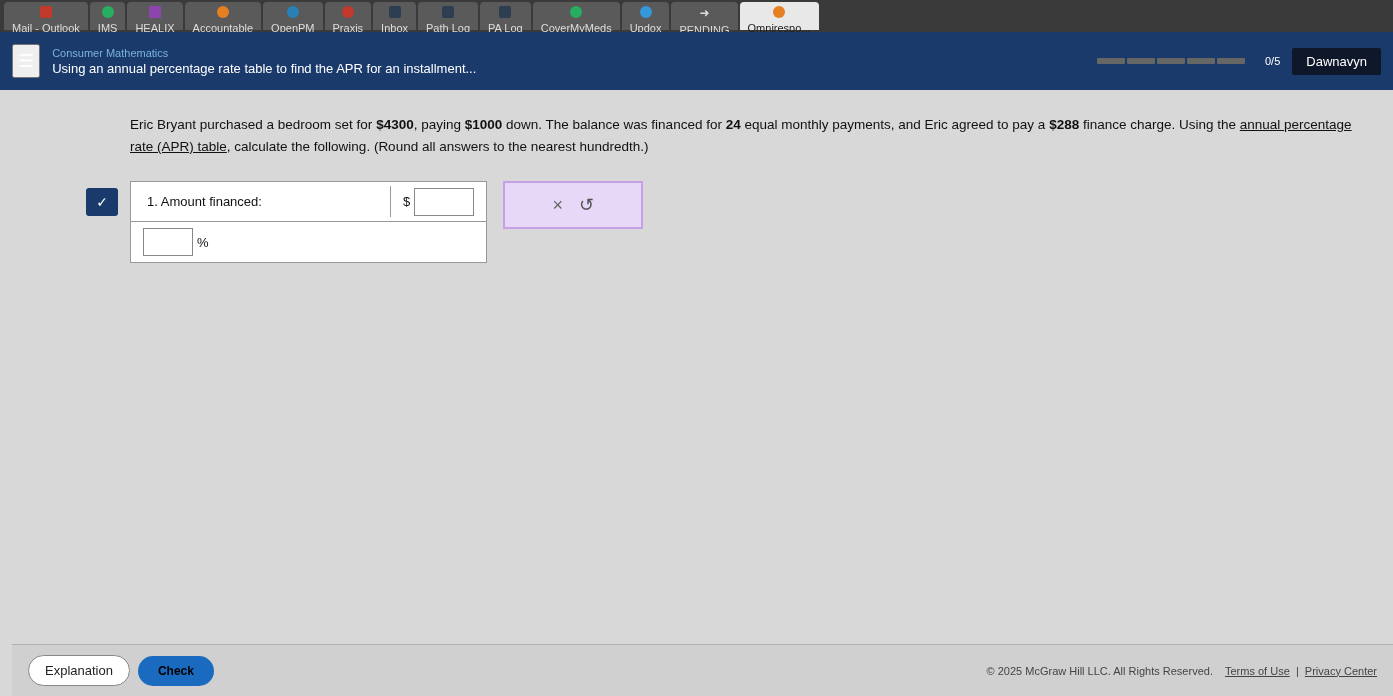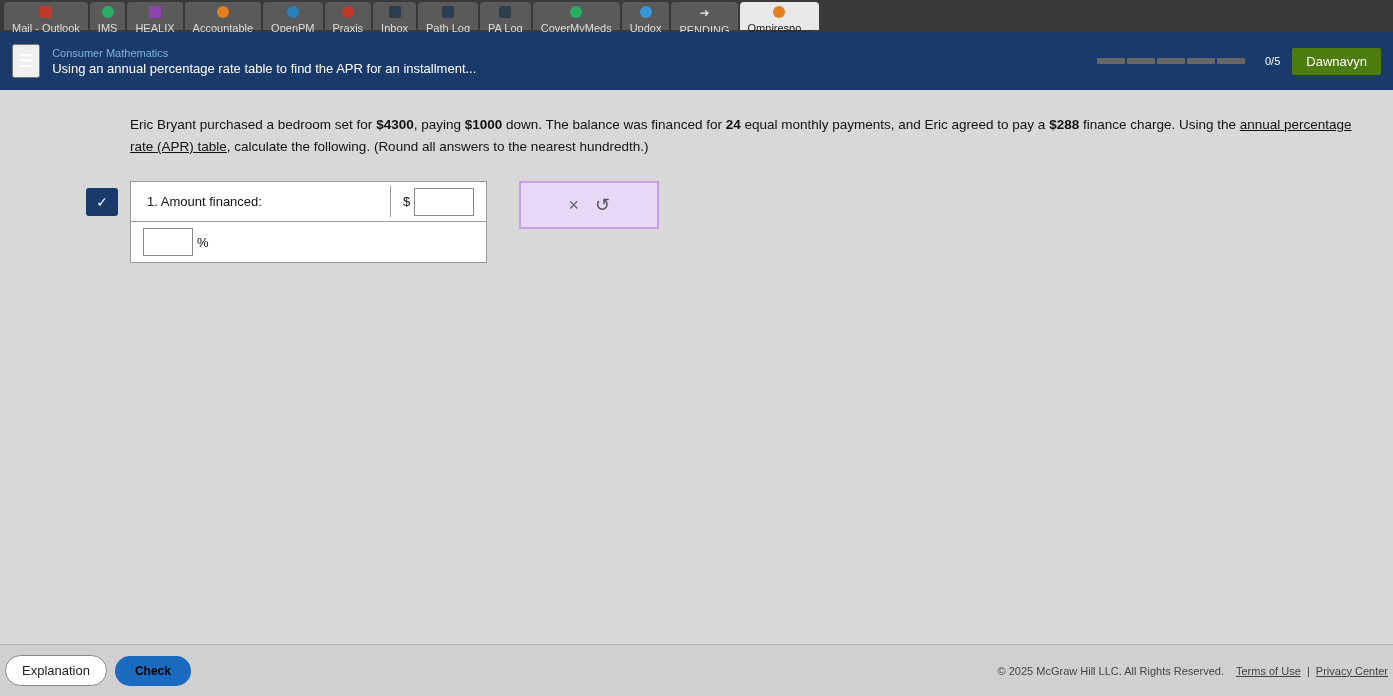--- a/index.html
+++ b/index.html
@@ -105,21 +105,21 @@
       width: 28px;
       height: 6px;
       background: #666;
       border-radius: 1px;
     }
     .progress-text {
       color: white;
       font-size: 11px;
     }
     .user-btn {
-      background: #4d7c0f;
+      background: #0f172a;
       color: white;
       border: none;
       padding: 6px 14px;
       font-size: 13px;
       cursor: pointer;
       border-radius: 2px;
     }
 
     
     .content-body {
@@ -257,26 +257,26 @@
       font-size: 18px;
       color: #555;
       cursor: pointer;
     }
 
     
     .footer {
       display: flex;
       align-items: center;
       justify-content: space-between;
-      padding: 10px 5px;
+      padding: 10px 16px;
       background: #d0d0d0;
       border-top: 1px solid #b0b0b0;
       position: absolute;
       bottom: 0;
-      left: 0;
+      left: 12px;
       right: 0;
     }
     .footer-left {
       display: flex;
       gap: 8px;
       align-items: center;
     }
     .explanation-btn {
       background: white;
       border: 1px solid #888;
@@ -395,21 +395,21 @@
     <button class="expand-btn">
       <span>B</span>
     </button>
 
     <div class="content-inner" style="padding-left: 130px; padding-top: 20px;">
 
       <p class="problem-text">
         Eric Bryant purchased a bedroom set for <strong>$4300</strong>, paying <strong>$1000</strong> down. The balance was financed for <strong>24</strong> equal monthly payments, and Eric agreed to pay a <strong>$288</strong> finance charge. Using the <a href="#">annual percentage rate (APR) table</a>, calculate the following. (Round all answers to the nearest hundredth.)
       </p>
 
-      <div style="display: flex; align-items: flex-start; gap: 24px;">
+      <div style="display: flex; align-items: flex-start; gap: 8px;">
         <div class="answer-table">
 
           <div class="answer-row">
             <div class="answer-label">
               <span>1.</span>
               <span>Amount financed:</span>
             </div>
             <div class="answer-input-group">
               <span class="currency-prefix">$</span>
               <input type="text" class="answer-input" style="">

